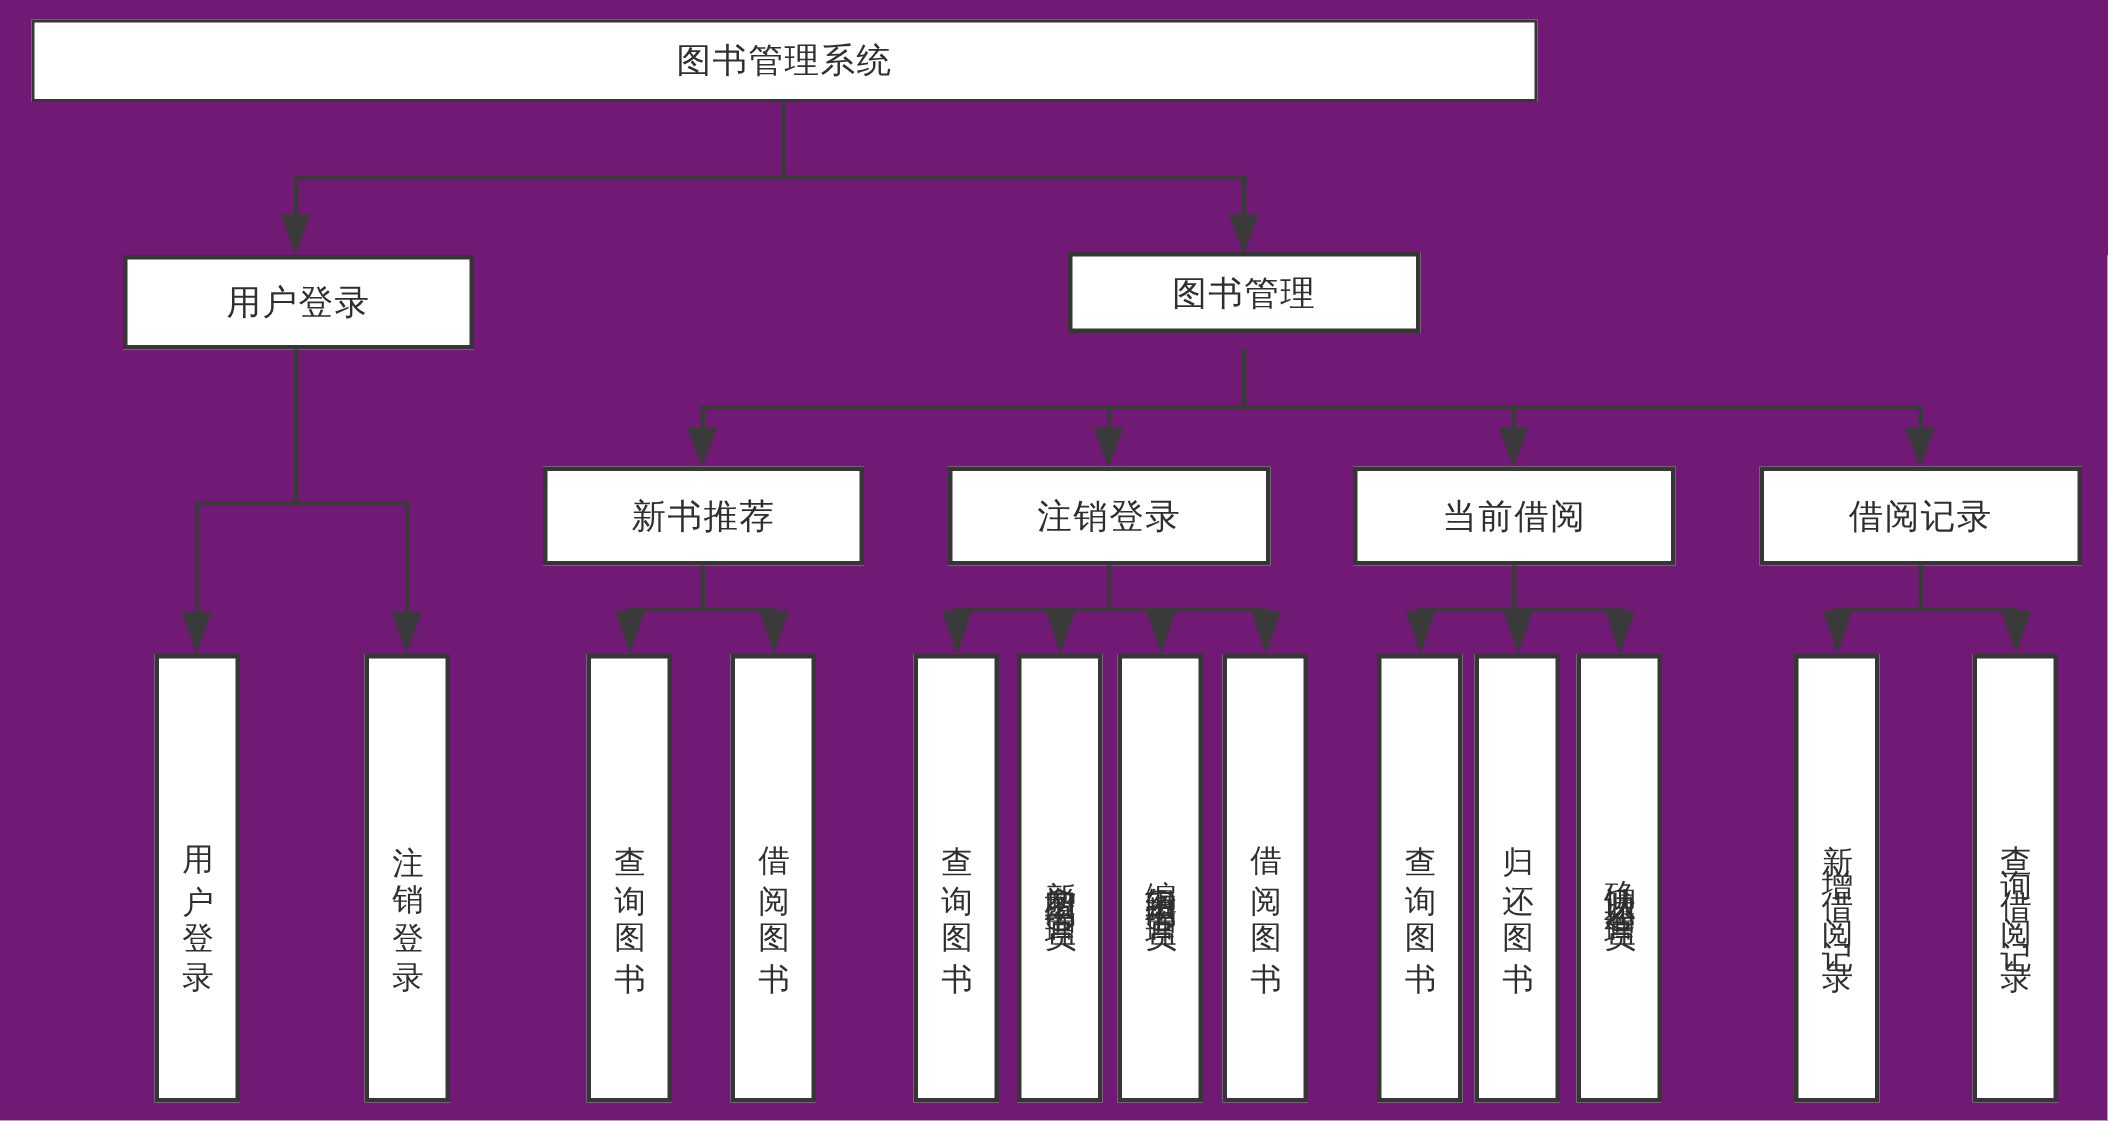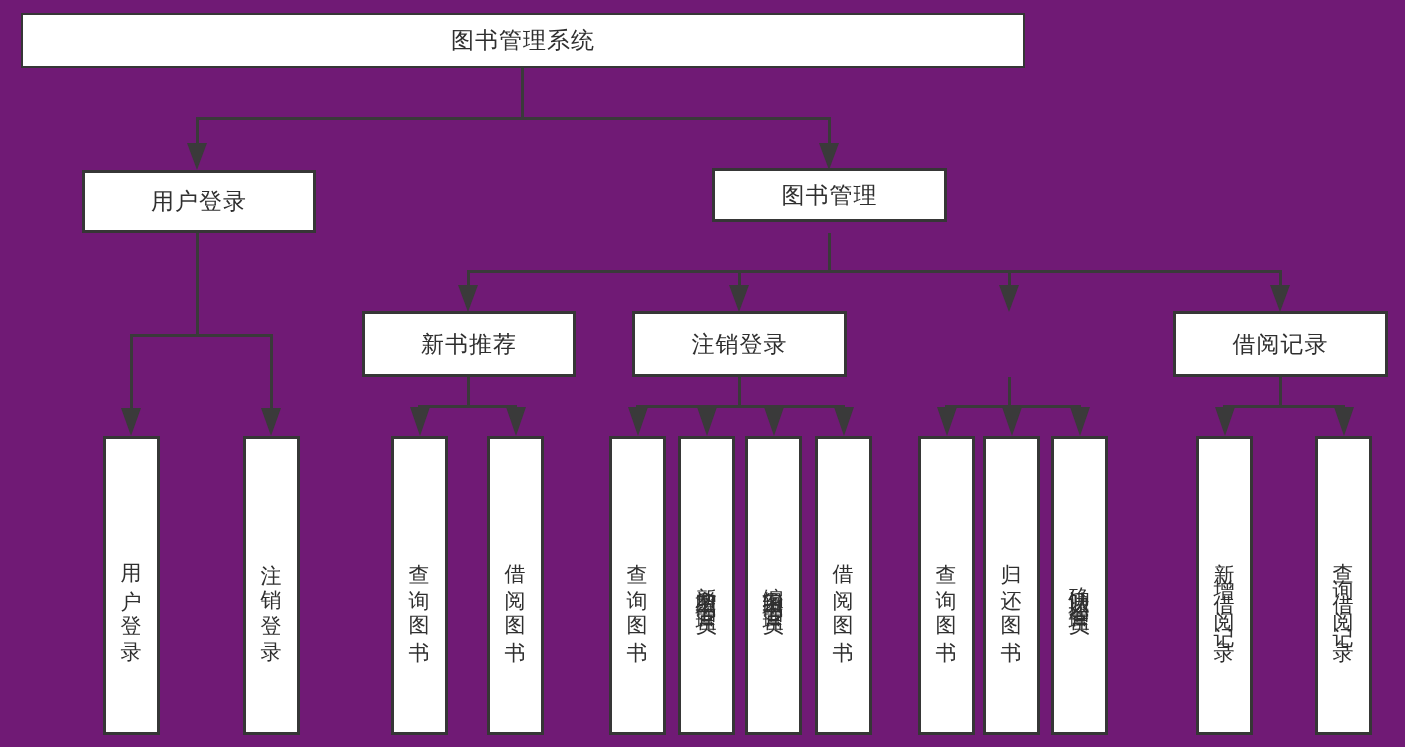--- a/index.html
+++ b/index.html
@@ -100,20 +100,21 @@
   <div class="arrow-down" style="left:458px; top:285px; border-top-width:27px;"></div>
   <div class="vl" style="left:738px; top:270px; height:16px;"></div>
   <div class="arrow-down" style="left:729px; top:285px; border-top-width:27px;"></div>
   <div class="vl" style="left:1008px; top:270px; height:16px;"></div>
   <div class="arrow-down" style="left:999px; top:285px; border-top-width:27px;"></div>
   <div class="vl" style="left:1279px; top:270px; height:16px;"></div>
   <div class="arrow-down" style="left:1270px; top:285px; border-top-width:27px;"></div>
 
   <div class="node branch-box" style="left:362px; top:311px; width:214px; height:66px;">新书推荐</div>
   <div class="node branch-box" style="left:632px; top:311px; width:215px; height:66px;">注销登录</div>
+  <div class="node branch-box" style="left:902px; top:311px; width:215px; height:66px;">当前借阅</div>
   <div class="node branch-box" style="left:1173px; top:311px; width:215px; height:66px;">借阅记录</div>
 
   <div class="vl" style="left:467px; top:377px; height:30px;"></div>
   <div class="hl" style="left:418px; top:405px; width:99px;"></div>
   <div class="arrow-down" style="left:410px; top:407px; border-top-width:29px;"></div>
   <div class="arrow-down" style="left:506px; top:407px; border-top-width:29px;"></div>
 
   <div class="vl" style="left:738px; top:377px; height:30px;"></div>
   <div class="hl" style="left:636px; top:405px; width:209px;"></div>
   <div class="arrow-down" style="left:628px; top:407px; border-top-width:29px;"></div>

